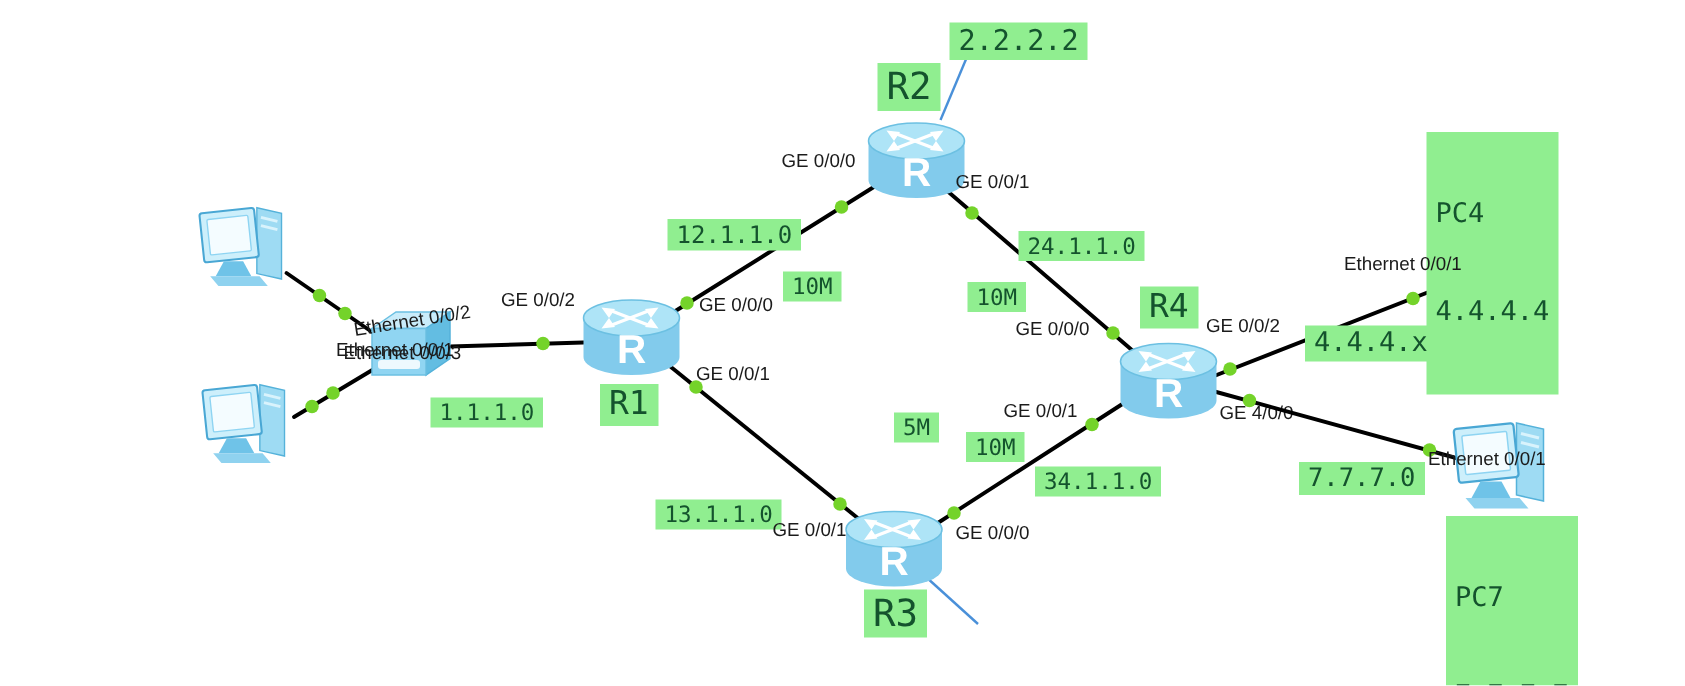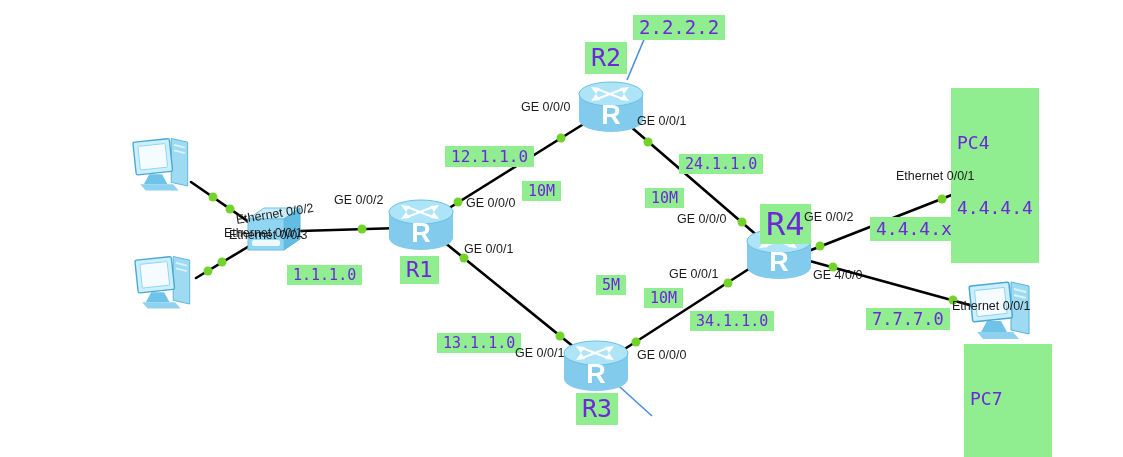--- a/index.html
+++ b/index.html
@@ -4,21 +4,21 @@
 <style>
   * { margin:0; padding:0; box-sizing:border-box; }
   html,body { background:#fff; }
   .stage {
     position:relative; width:1123px; height:457px; background:#ffffff;
     overflow:hidden; font-family:"Liberation Sans", sans-serif;
   }
   .links { position:absolute; left:0; top:0; z-index:1; }
   .dev   { position:absolute; z-index:2; }
   .glabel{
-    position:absolute; z-index:3; background:#90ee90; color:#6d28d9;
+    position:absolute; z-index:3; background:#90ee90; color:#14532d;
     font-family:"DejaVu Sans Mono","DejaVu Sans",monospace;
     padding:1px 6px; white-space:pre; line-height:1.2;
   }
   .port  {
     position:absolute; z-index:3; color:#1b1b1b; font-size:12.5px;
     font-family:"Liberation Sans",sans-serif; white-space:nowrap;
   }
   .rot { transform:rotate(-9deg); transform-origin:left center; }
   svg text { font-family:"Liberation Sans",sans-serif; }
 </style>
@@ -211,21 +211,21 @@
   <div class="glabel" style="left:522px;top:181px;font-size:15px">10M</div>
   <div class="glabel" style="left:596px;top:275px;font-size:15px">5M</div>
   <div class="glabel" style="left:437px;top:333px;font-size:15px">13.1.1.0</div>
 
   <div class="glabel" style="left:585px;top:42px;font-size:25px">R2</div>
   <div class="glabel" style="left:633px;top:15px;font-size:19px">2.2.2.2</div>
 
   <div class="glabel" style="left:679px;top:154px;font-size:15px">24.1.1.0</div>
   <div class="glabel" style="left:645px;top:188px;font-size:15px">10M</div>
 
-  <div class="glabel" style="left:760px;top:204px;font-size:32px">R4</div>
+  <div class="glabel" style="left:760px;top:191px;font-size:22px">R4</div>
 
   <div class="glabel" style="left:951px;top:88px;font-size:18px">
     <div>PC4</div>
     <div>4.4.4.4</div>
   </div>
 
   <div class="glabel" style="left:870px;top:217px;font-size:18px">4.4.4.x</div>
   <div class="glabel" style="left:866px;top:308px;font-size:17px">7.7.7.0</div>
 
   <div class="glabel" style="left:964px;top:344px;font-size:18px">

